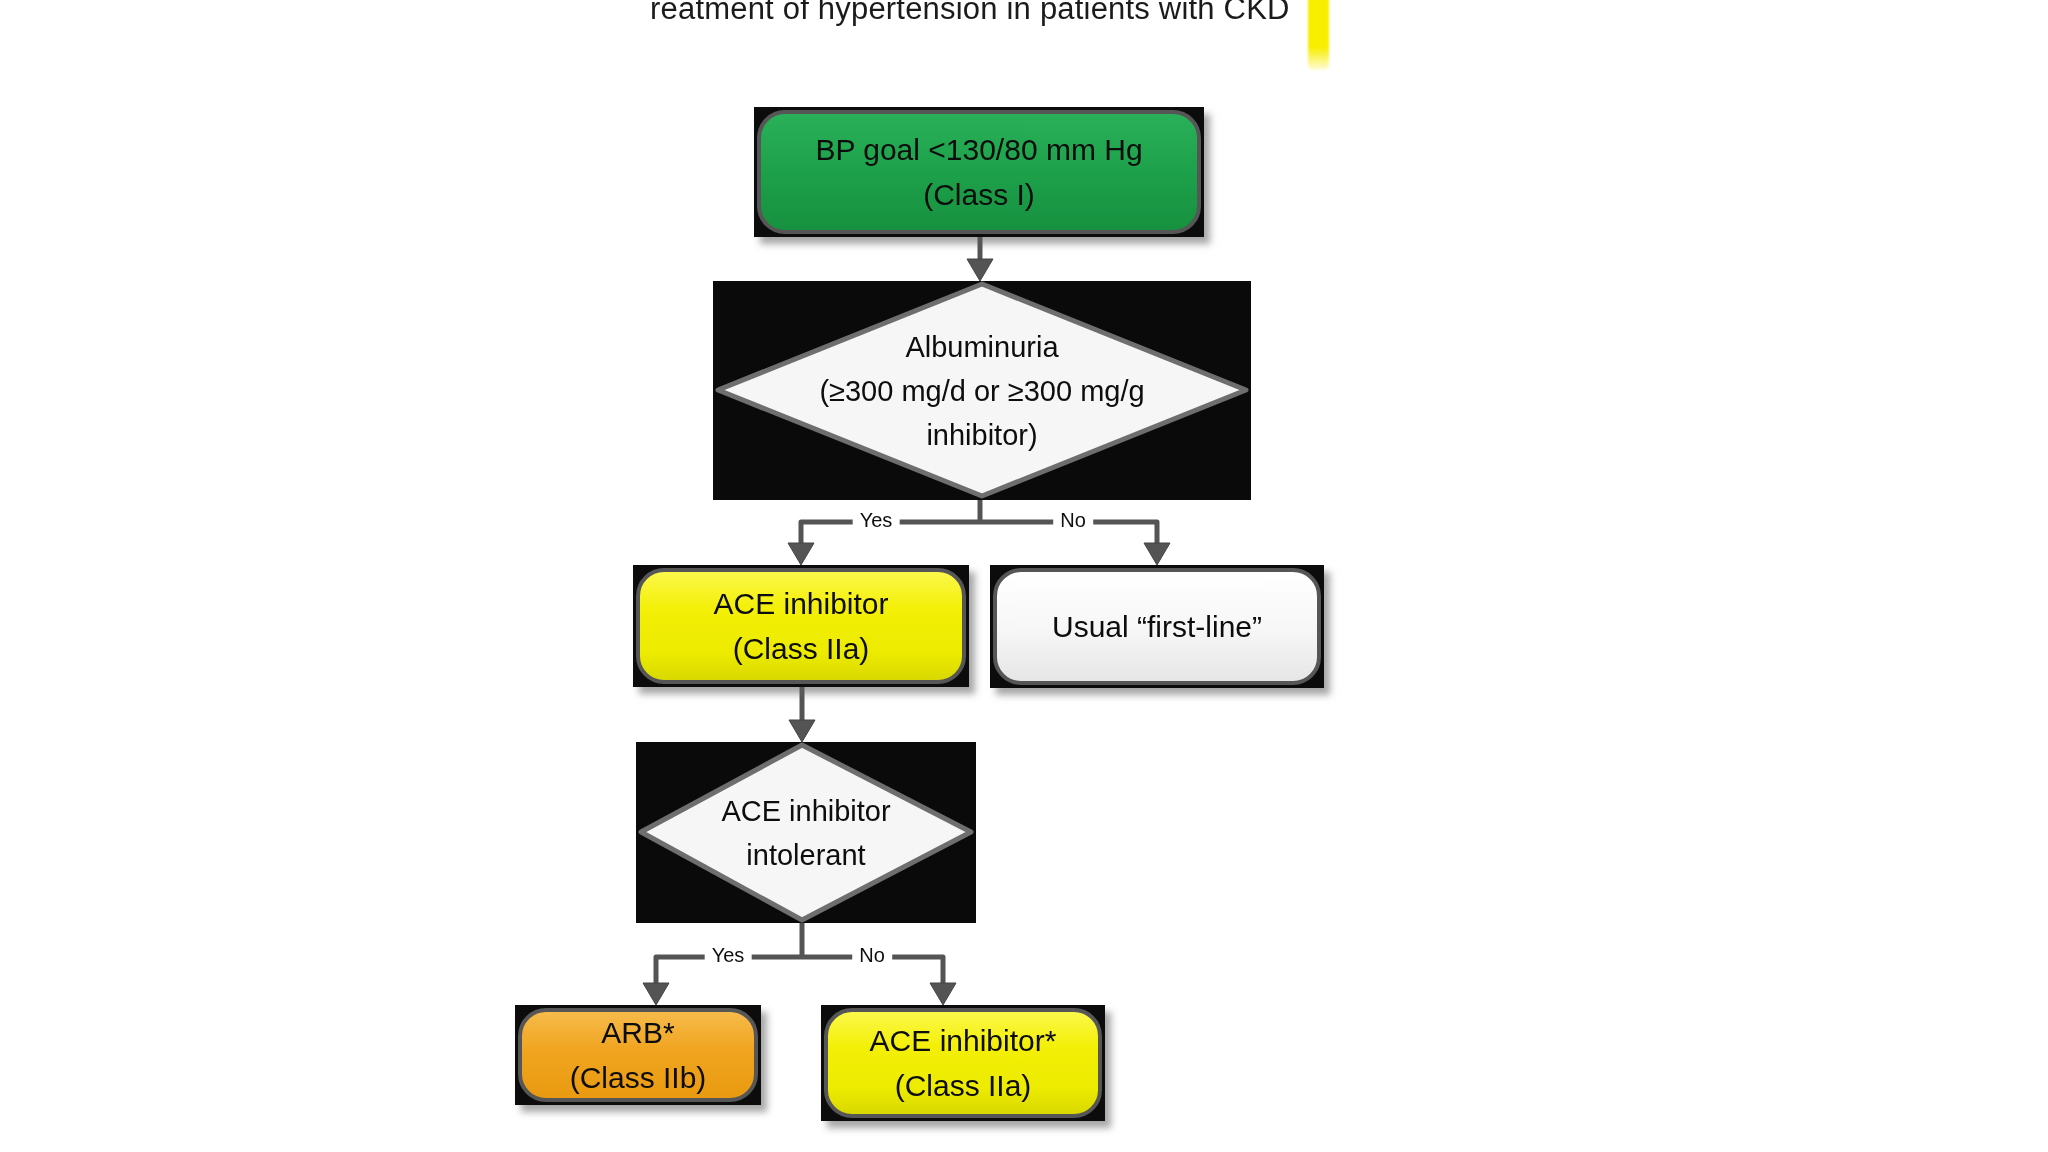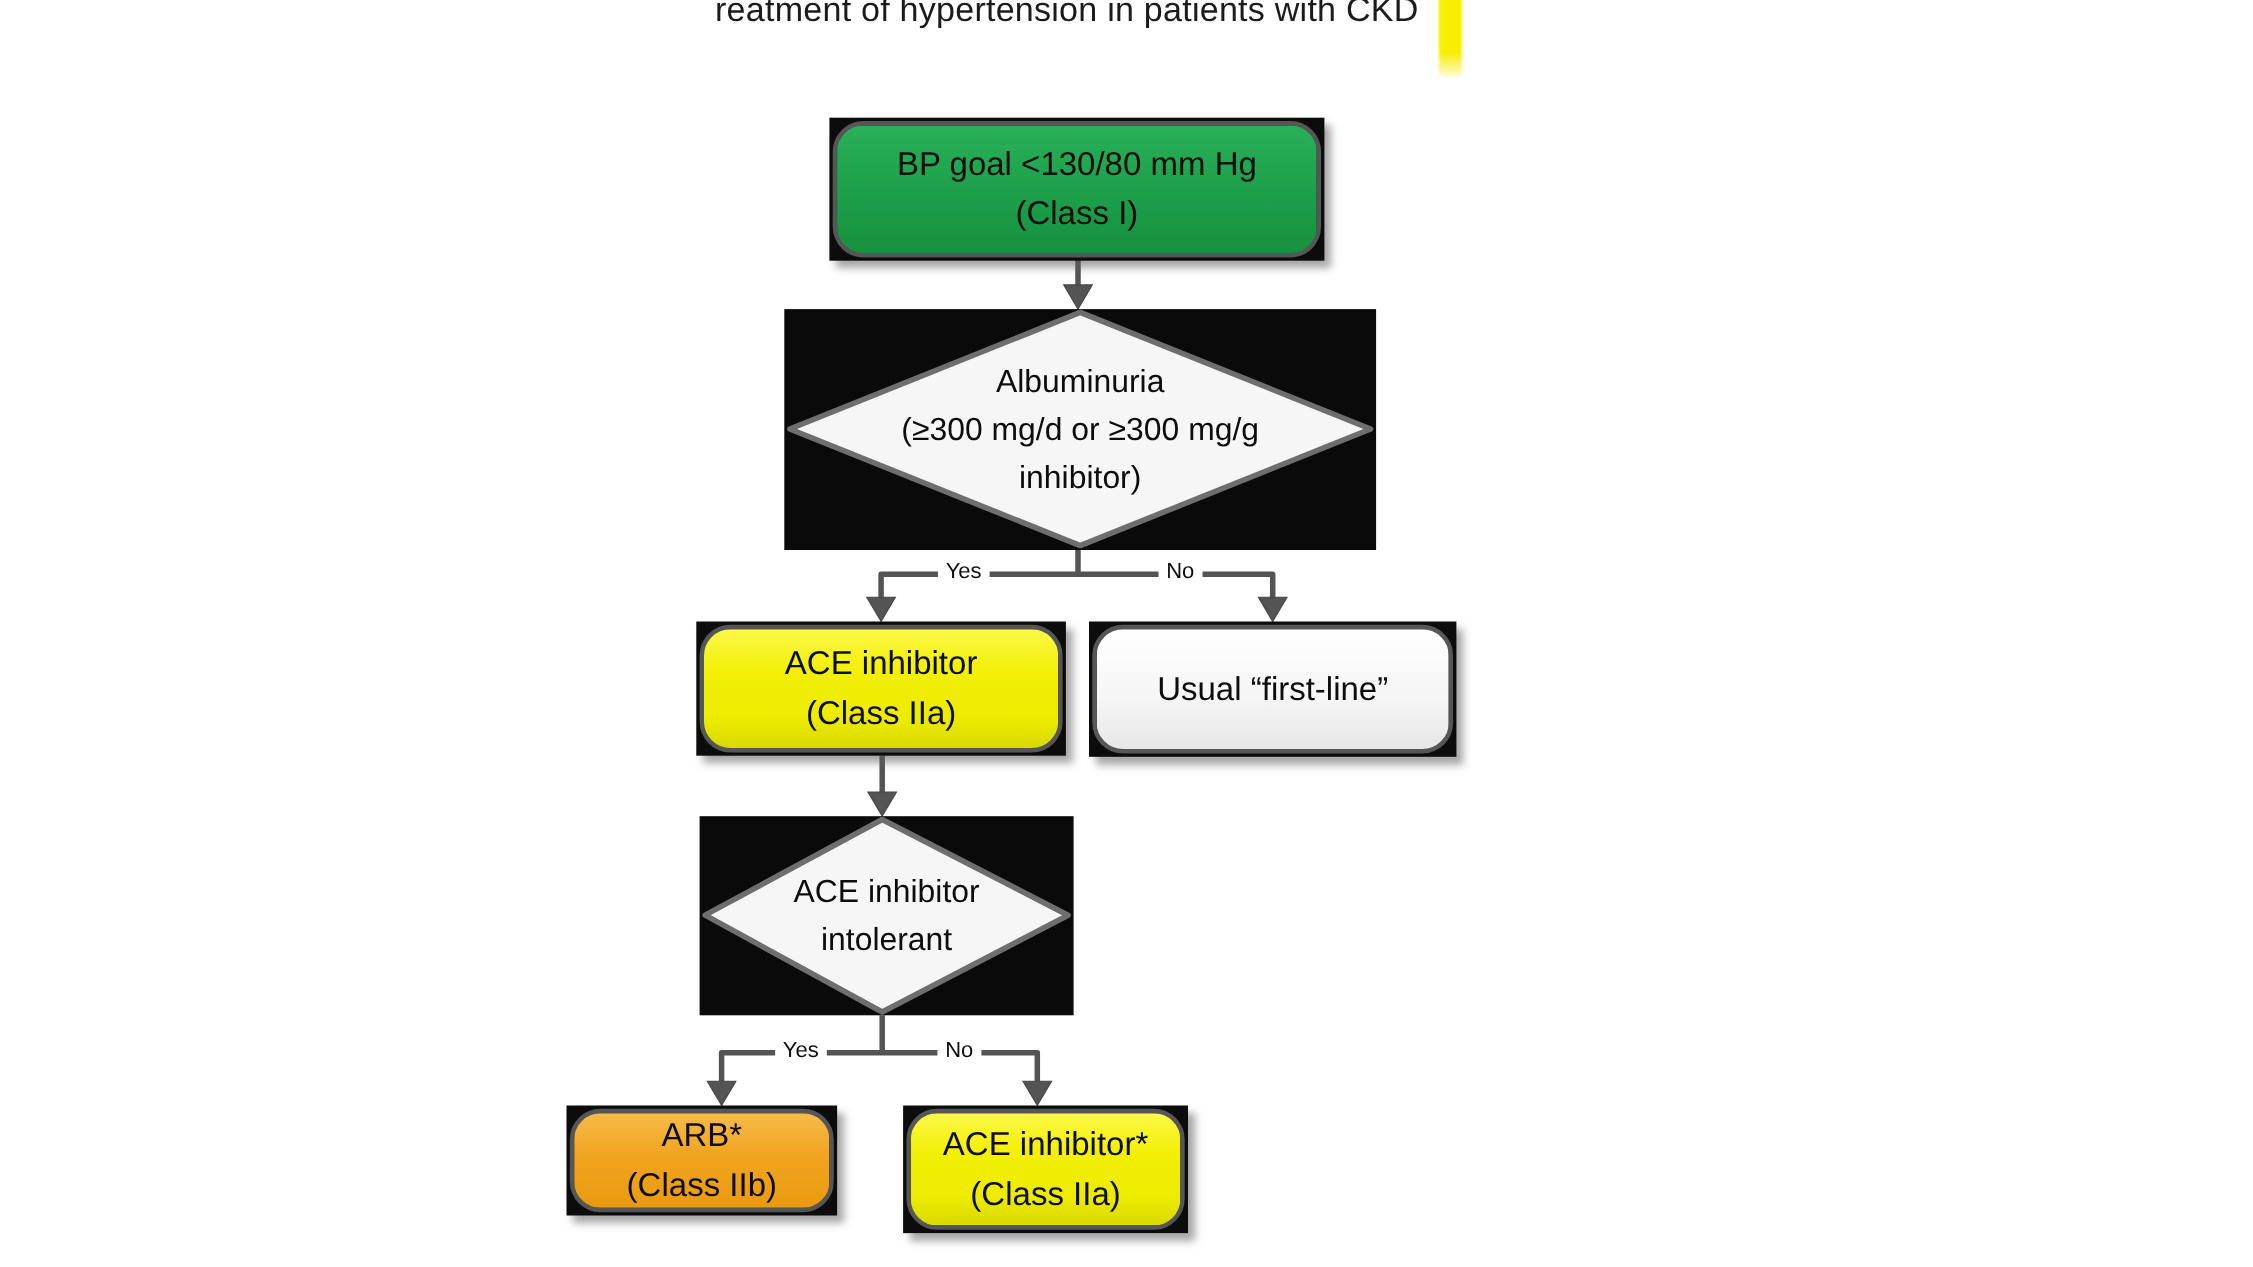--- a/index.html
+++ b/index.html
@@ -32,21 +32,21 @@
     text-align:center;font-size:30px;line-height:45px;color:#0d0d0d;
   }
   .fill-green  .node-inner{background:linear-gradient(180deg,#2bb05a 0%,#1ea24c 45%,#17913f 100%);}
   .fill-yellow .node-inner{background:linear-gradient(180deg,#fbf84a 0%,#f3ef06 35%,#eceb00 75%,#d9d800 100%);}
   .fill-orange .node-inner{background:linear-gradient(180deg,#f6bb4a 0%,#f0a41f 45%,#e99a10 100%);}
   .fill-white  .node-inner{background:linear-gradient(180deg,#ffffff 0%,#f6f6f6 55%,#e6e6e6 100%);}
   #node-bp-goal        {left:718px; top:107px; width:450px; height:130px;}
   #node-ace-inhibitor  {left:597px; top:565px; width:336px; height:122px;}
   #node-usual-firstline{left:954px; top:565px; width:334px; height:123px;}
   #node-arb            {left:479px; top:1005px;width:246px; height:100px;}
-  #node-ace-inhibitor2 {left:785px; top:1005px;width:259px; height:116px;}
+  #node-ace-inhibitor2 {left:785px; top:1005px;width:284px; height:116px;}
   
   .decision{position:absolute;background:#0a0a0a;}
   .decision svg{position:absolute;left:0;top:0;width:100%;height:100%;}
   .decision .dtext{
     position:absolute;left:0;top:0;right:0;bottom:0;
     display:flex;flex-direction:column;align-items:center;justify-content:center;
     text-align:center;font-size:29px;line-height:44px;color:#0d0d0d;
   }
   #decision-albuminuria{left:677px;top:281px;width:538px;height:219px;}
   #decision-intolerant {left:600px;top:742px;width:340px;height:181px;}

